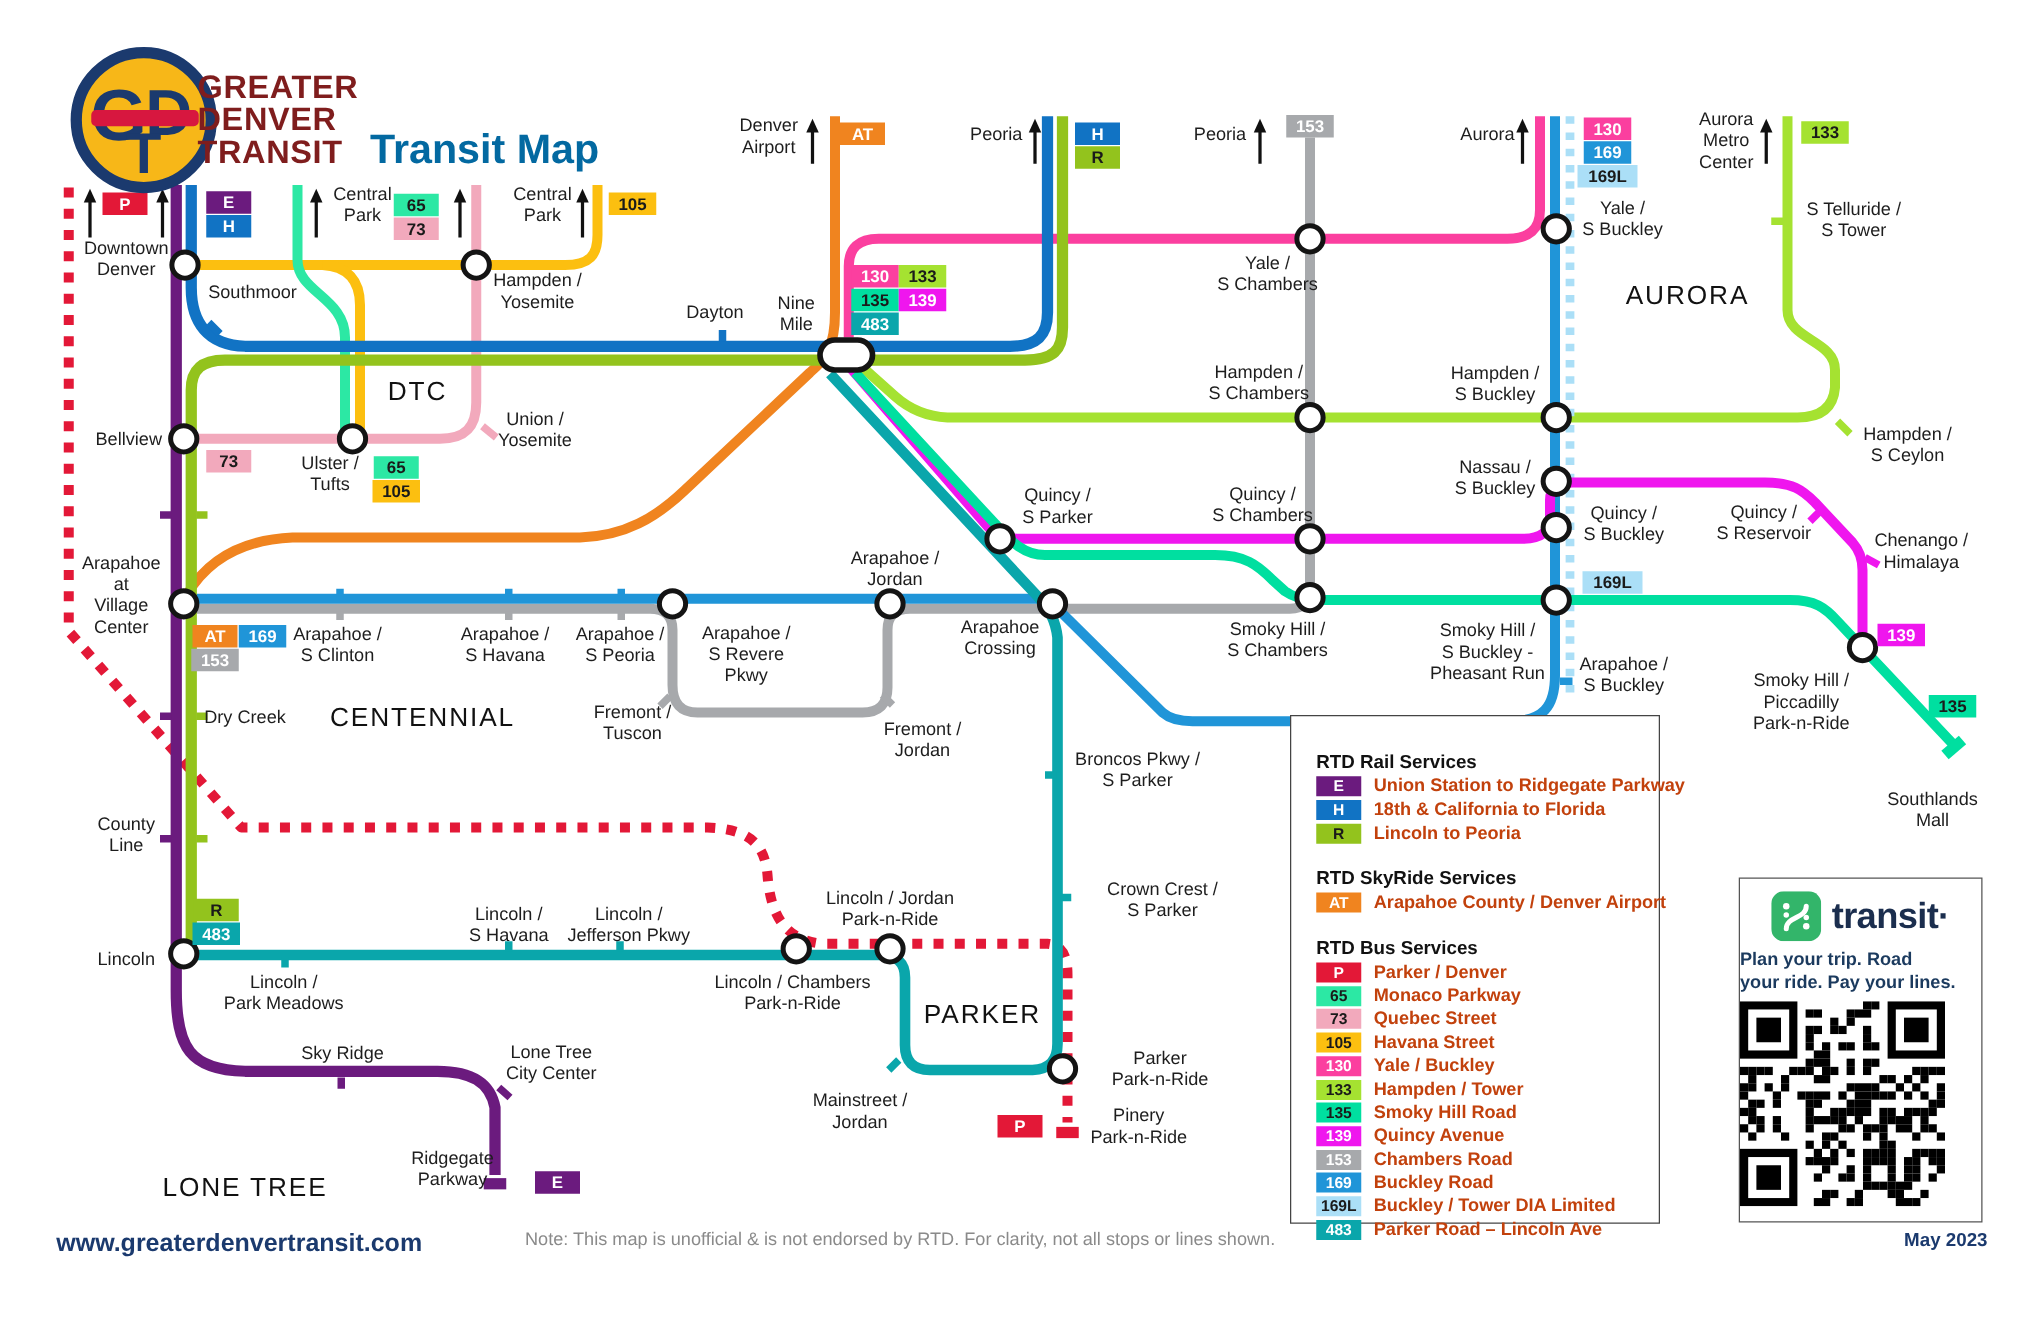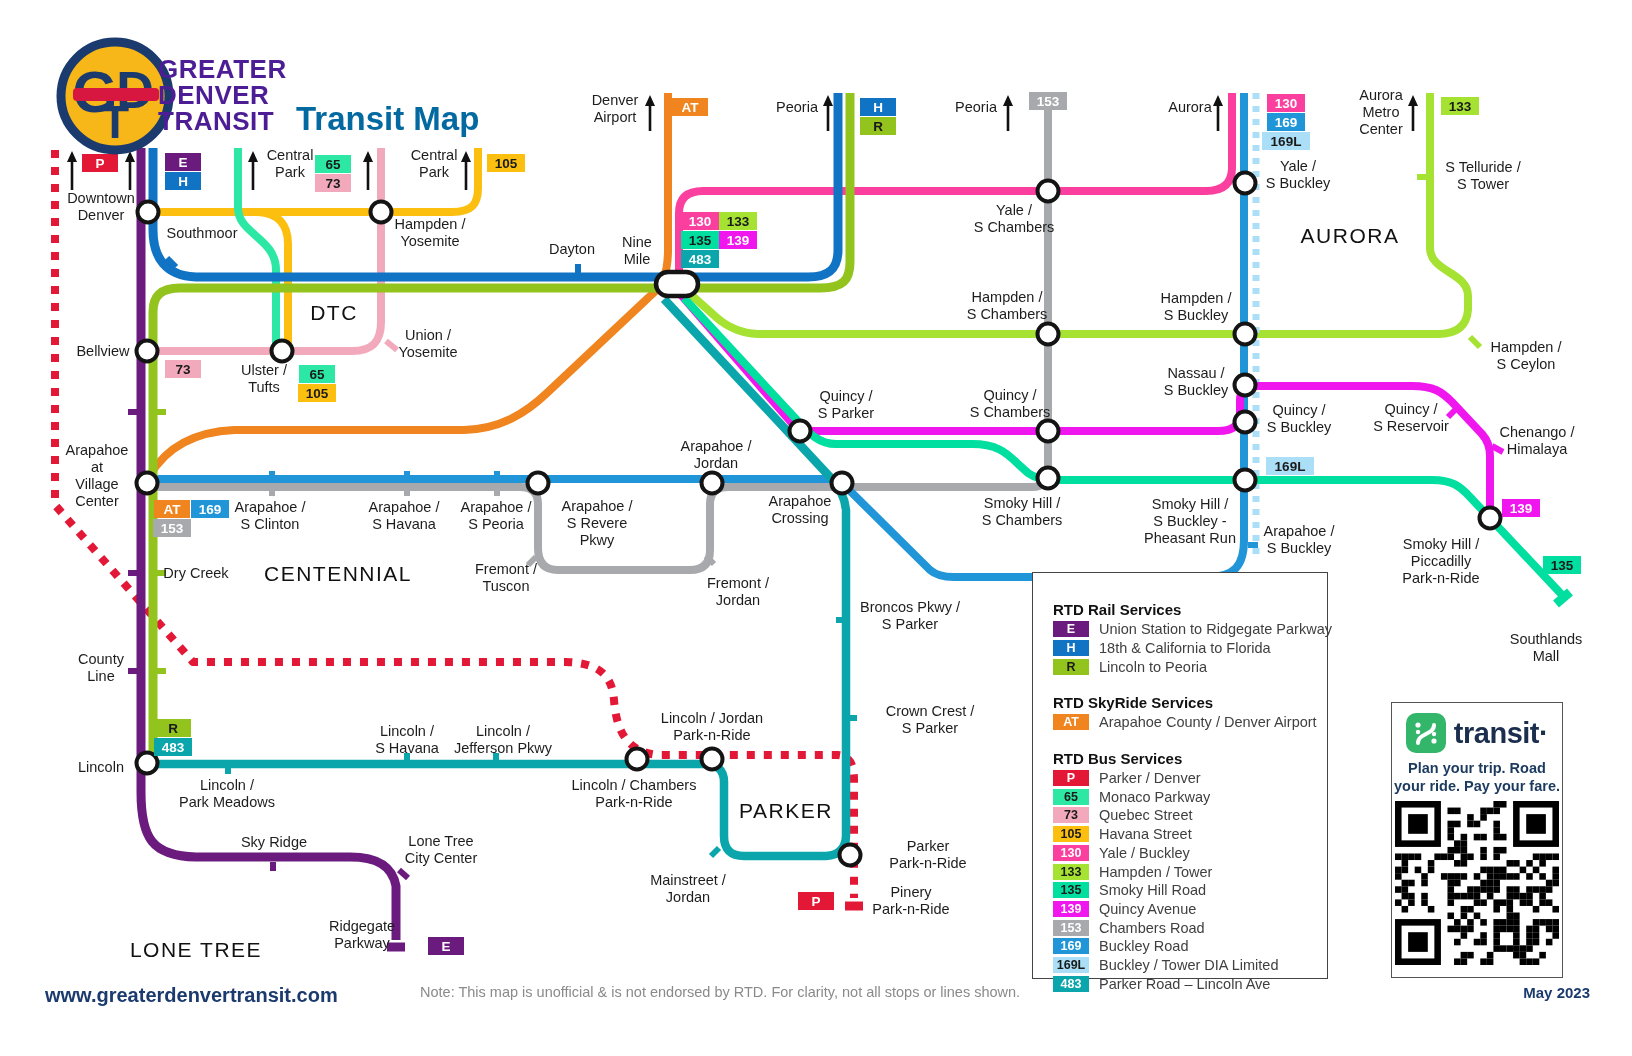--- a/index.html
+++ b/index.html
@@ -1,28 +1,28 @@
 <!DOCTYPE html>
 <html><head>
 <meta charset="utf-8">
 <style>
   html,body{margin:0;padding:0;background:#fff;}
   body{width:1632px;height:1056px;overflow:hidden;font-family:"Liberation Sans",sans-serif;position:relative;}
   #map-svg{position:absolute;left:0;top:0;width:1632px;height:1056px;}
   .hdr{position:absolute;left:0;top:0;width:1632px;height:160px;}
   #logo-svg{position:absolute;left:55px;top:36px;}
-  .brand{position:absolute;left:158px;top:56px;color:#4c1d95;font-weight:bold;font-size:26px;line-height:26px;letter-spacing:.5px;}
+  .brand{position:absolute;left:158px;top:56px;color:#7f1d1d;font-weight:bold;font-size:26px;line-height:26px;letter-spacing:.5px;}
   .title-main{position:absolute;left:296px;top:50px;color:#1b3a6e;font-weight:bold;font-size:38px;}
   .title-sub{position:absolute;left:296px;top:100px;color:#0369a1;font-weight:bold;font-size:33px;}
   .legend{position:absolute;left:1032px;top:572px;width:296px;height:407px;border:1.6px solid #444;background:#fff;box-sizing:border-box;padding:10px 8px 0 20px;}
   .legend-title{font-size:15px;font-weight:bold;color:#111;margin:18px 0 2px 0;}
   .legend-row{display:flex;align-items:center;height:18.7px;}
   .lbadge{display:inline-block;width:36px;height:16px;font-size:12.5px;font-weight:bold;text-align:center;line-height:16px;margin-right:10px;flex:0 0 36px;}
-  .legend-label{font-size:14.5px;color:#404040;white-space:nowrap;}
-  .promo{position:absolute;left:1391px;top:702px;width:172px;height:276px;border:1.6px solid #555;background:#fff;box-sizing:border-box;text-align:center;}
+  .legend-label{font-size:14.5px;color:#c2410c;white-space:nowrap;font-weight:bold;}
+  .promo{position:absolute;left:1391px;top:702px;width:195px;height:276px;border:1.6px solid #555;background:#fff;box-sizing:border-box;text-align:left;}
   .promo-row{margin-top:10px;display:flex;align-items:center;justify-content:center;gap:8px;}
   .promo-word{font-size:29px;font-weight:bold;color:#1b2e4e;letter-spacing:-.5px;}
   .promo-tag{margin-top:6px;font-size:14.5px;line-height:18px;font-weight:bold;color:#1b3a5e;}
   #qr-svg{margin-top:6px;}
   .footer{position:absolute;left:0;top:984px;width:1632px;}
   .f-url{position:absolute;left:45px;top:0;font-size:20px;font-weight:bold;color:#1b3a6e;}
   .f-note{position:absolute;left:420px;top:0;width:720px;text-align:left;font-size:14.5px;color:#8a8a8a;}
   .f-date{position:absolute;right:42px;top:0;font-size:15px;font-weight:bold;color:#1b3a6e;}
 </style>
 </head>
@@ -606,21 +606,21 @@
       <path d="M 12 30 C 12 20 28 22 28 12" fill="none" stroke="#fff" stroke-width="4" stroke-linecap="round"></path>
       <circle cx="12" cy="12" r="2.6" fill="#fff"></circle>
         <circle cx="12" cy="19" r="2.2" fill="#fff"></circle>
       <circle cx="28" cy="28" r="2.6" fill="#fff"></circle>
         <circle cx="28" cy="21" r="2.2" fill="#fff"></circle>
     </svg>
     <span class="promo-word">transit·</span>
   </div>
   <div class="promo-tag">
     <div>Plan your trip. Road</div>
-    <div>your ride. Pay your fare.</div>
+    <div>your ride. Pay your lines.</div>
   </div>
   <svg id="qr-svg" width="164" height="164" viewBox="0 0 164 164">
       <rect x="98.39999999999999" y="0" width="6.56" height="6.56" fill="#000"></rect>
       <rect x="104.96" y="0" width="6.56" height="6.56" fill="#000"></rect>
       <rect x="52.48" y="6.56" width="6.56" height="6.56" fill="#000"></rect>
       <rect x="59.04" y="6.56" width="6.56" height="6.56" fill="#000"></rect>
       <rect x="85.28" y="6.56" width="6.56" height="6.56" fill="#000"></rect>
       <rect x="91.83999999999999" y="6.56" width="6.56" height="6.56" fill="#000"></rect>
       <rect x="98.39999999999999" y="6.56" width="6.56" height="6.56" fill="#000"></rect>
       <rect x="72.16" y="13.12" width="6.56" height="6.56" fill="#000"></rect>

